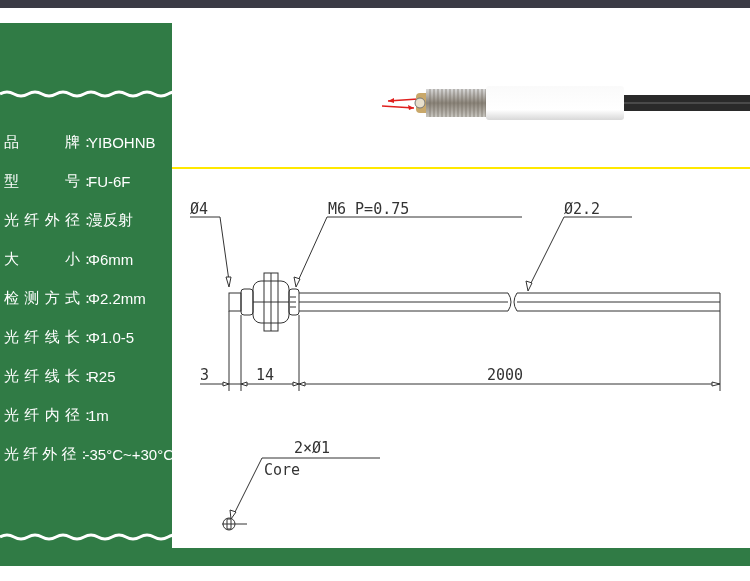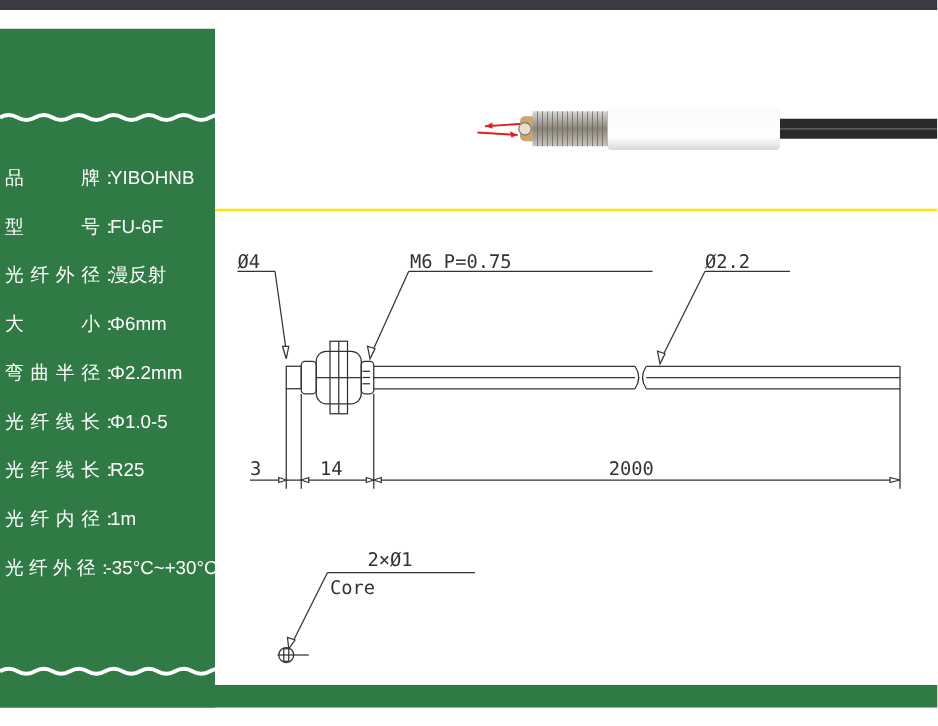--- a/index.html
+++ b/index.html
@@ -49,21 +49,21 @@
       <span class="spec-label">光纤外径</span>
       <span class="spec-colon">：</span>
       <span class="spec-value">漫反射</span>
     </div>
   <div class="spec-row">
       <span class="spec-label">大小</span>
       <span class="spec-colon">：</span>
       <span class="spec-value">Φ6mm</span>
     </div>
   <div class="spec-row">
-      <span class="spec-label">弯曲半径</span>
+      <span class="spec-label">检测方式</span>
       <span class="spec-colon">：</span>
       <span class="spec-value">Φ2.2mm</span>
     </div>
   <div class="spec-row">
       <span class="spec-label">光纤线长</span>
       <span class="spec-colon">：</span>
       <span class="spec-value">Φ1.0-5</span>
     </div>
   <div class="spec-row">
       <span class="spec-label">光纤线长</span>

